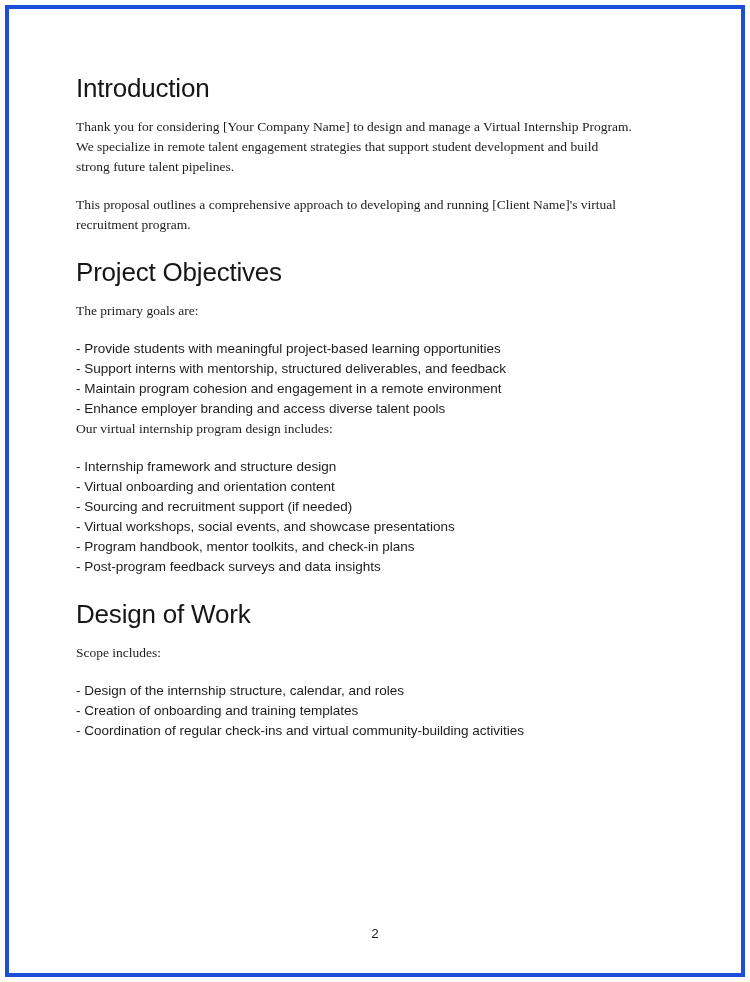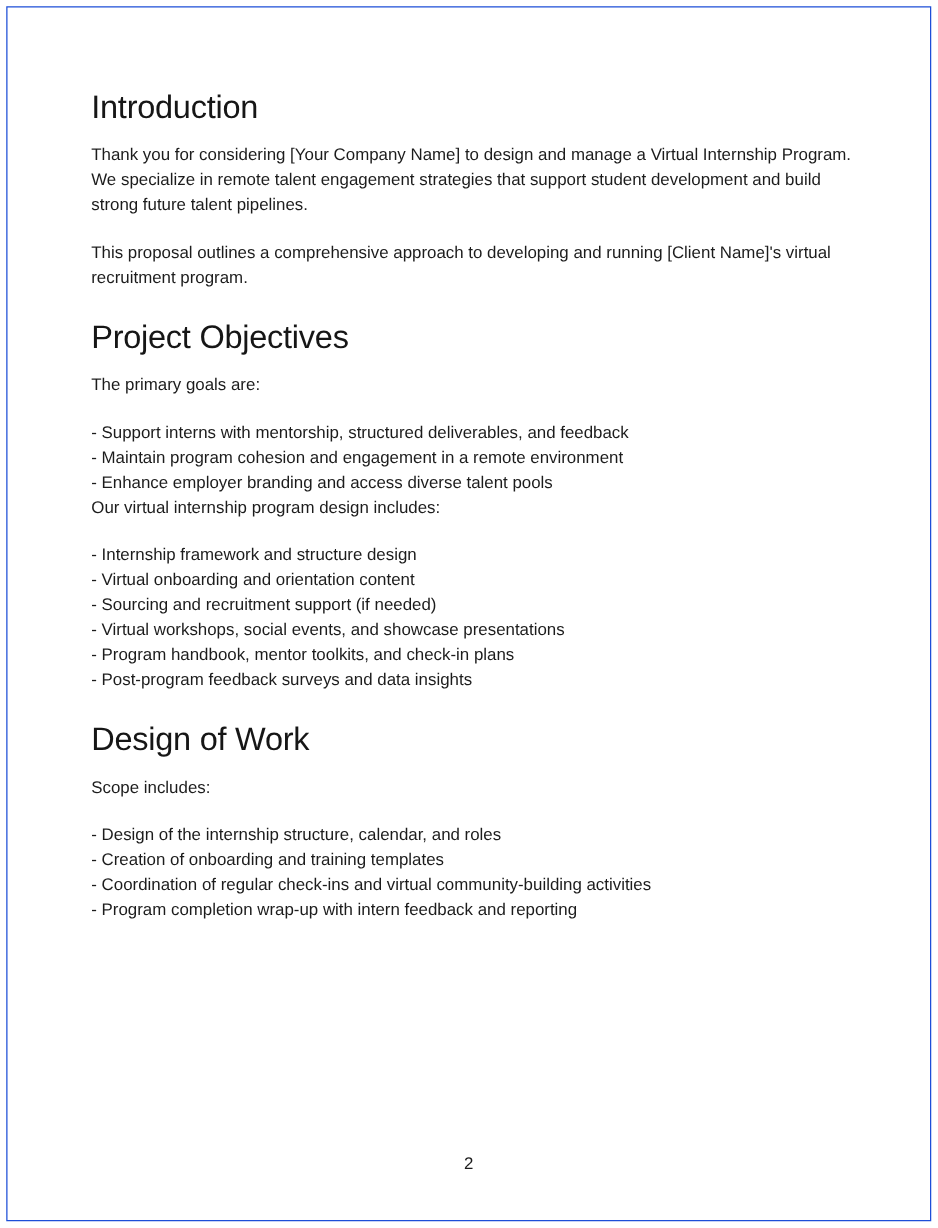--- a/index.html
+++ b/index.html
@@ -14,21 +14,21 @@
     font-family: "Liberation Sans", sans-serif;
     color: #1c1c1c;
     overflow: hidden;
   }
   .page-frame {
     position: absolute;
     left: 5px;
     top: 5px;
     right: 5px;
     bottom: 5px;
-    border: 1px solid #1d4ed8;
+    border: 4px solid #1d4ed8;
     background: #ffffff;
     box-sizing: border-box;
     padding-left: 28px;
   }
   .content {
     position: absolute;
     left: 0;
     top: 0;
     right: 0;
     padding: 64px 64px 0 67px;
@@ -46,20 +46,21 @@
     margin-top: 0;
   }
   p.para {
     margin: 0 0 18px 0;
     font-size: 13.5px;
     line-height: 20px;
   }
   .ln {
     display: block;
     white-space: nowrap;
+    font-family: Liberation Serif, serif;
   }
   .list {
     margin: 0;
   }
   .li {
     font-size: 13.5px;
     line-height: 20px;
     white-space: nowrap;
   }
   .page-footer {
@@ -91,20 +92,21 @@
         <span class="ln">recruitment program.</span>
       </p>
     </section>
 
     <section>
       <h1>Project Objectives</h1>
       <p class="para">
         <span class="ln">The primary goals are:</span>
       </p>
       <div class="list">
+        <div class="li">- Provide students with meaningful project-based learning opportunities</div>
         <div class="li">- Support interns with mentorship, structured deliverables, and feedback</div>
         <div class="li">- Maintain program cohesion and engagement in a remote environment</div>
         <div class="li">- Enhance employer branding and access diverse talent pools</div>
       </div>
     </section>
 
     <section>
       <p class="para">
         <span class="ln">Our virtual internship program design includes:</span>
       </p>
@@ -120,20 +122,19 @@
 
     <section>
       <h1>Design of Work</h1>
       <p class="para">
         <span class="ln">Scope includes:</span>
       </p>
       <div class="list">
         <div class="li">- Design of the internship structure, calendar, and roles</div>
         <div class="li">- Creation of onboarding and training templates</div>
         <div class="li">- Coordination of regular check-ins and virtual community-building activities</div>
-        <div class="li">- Program completion wrap-up with intern feedback and reporting</div>
       </div>
     </section>
 
   </div>
 
   <div class="page-footer">2</div>
 </div>
 
 </body></html>

